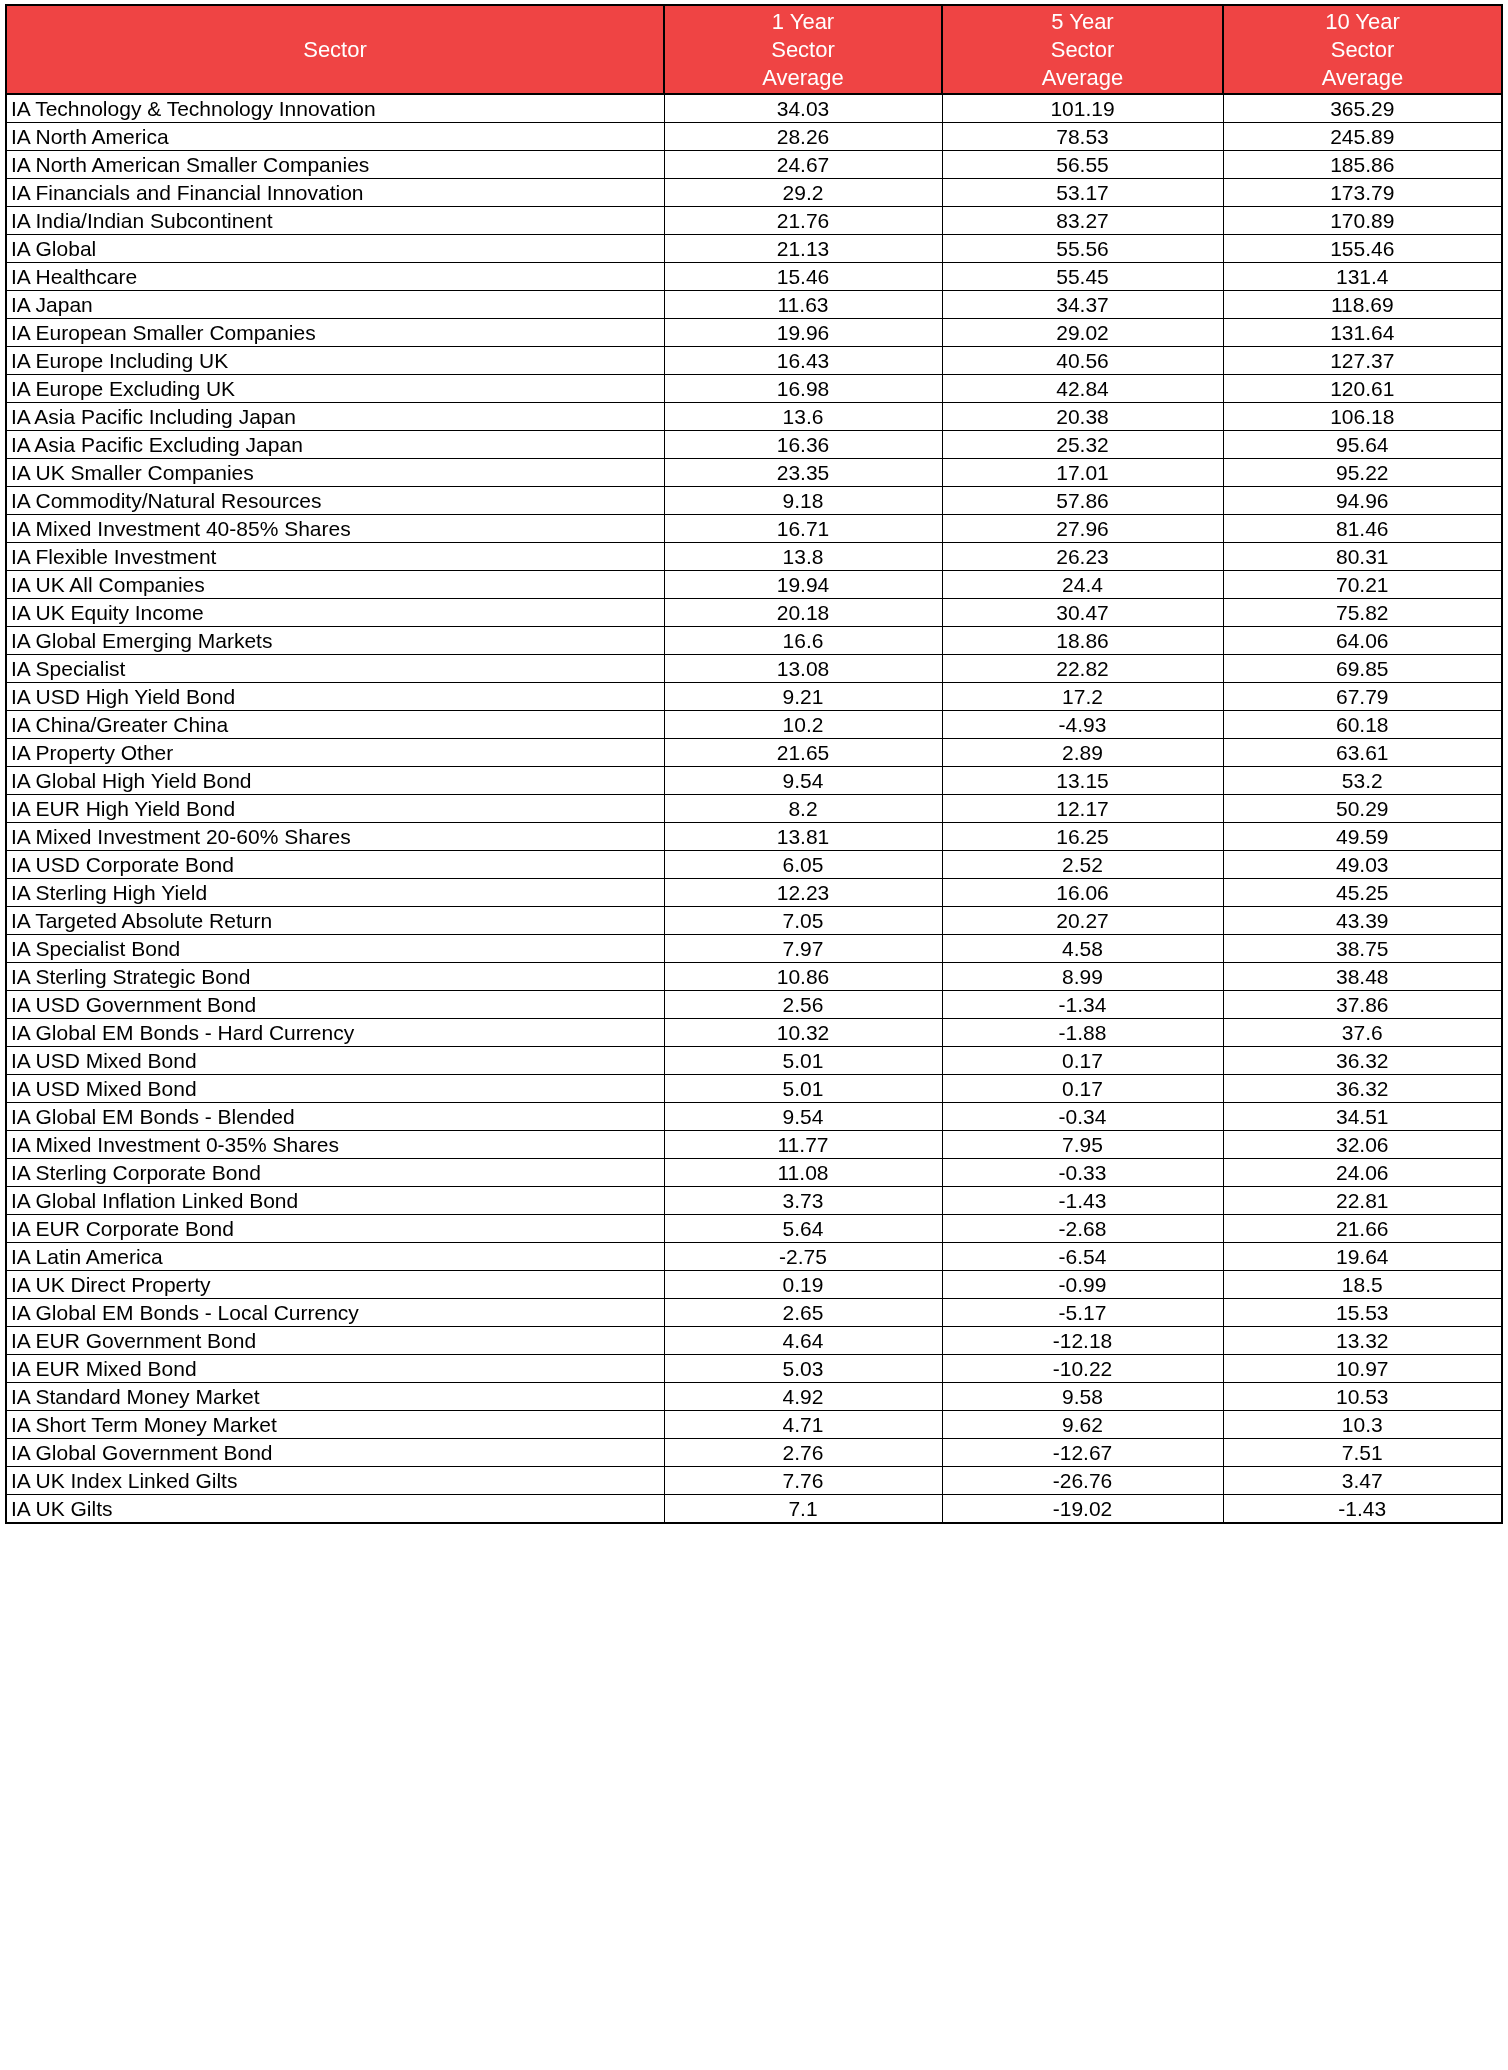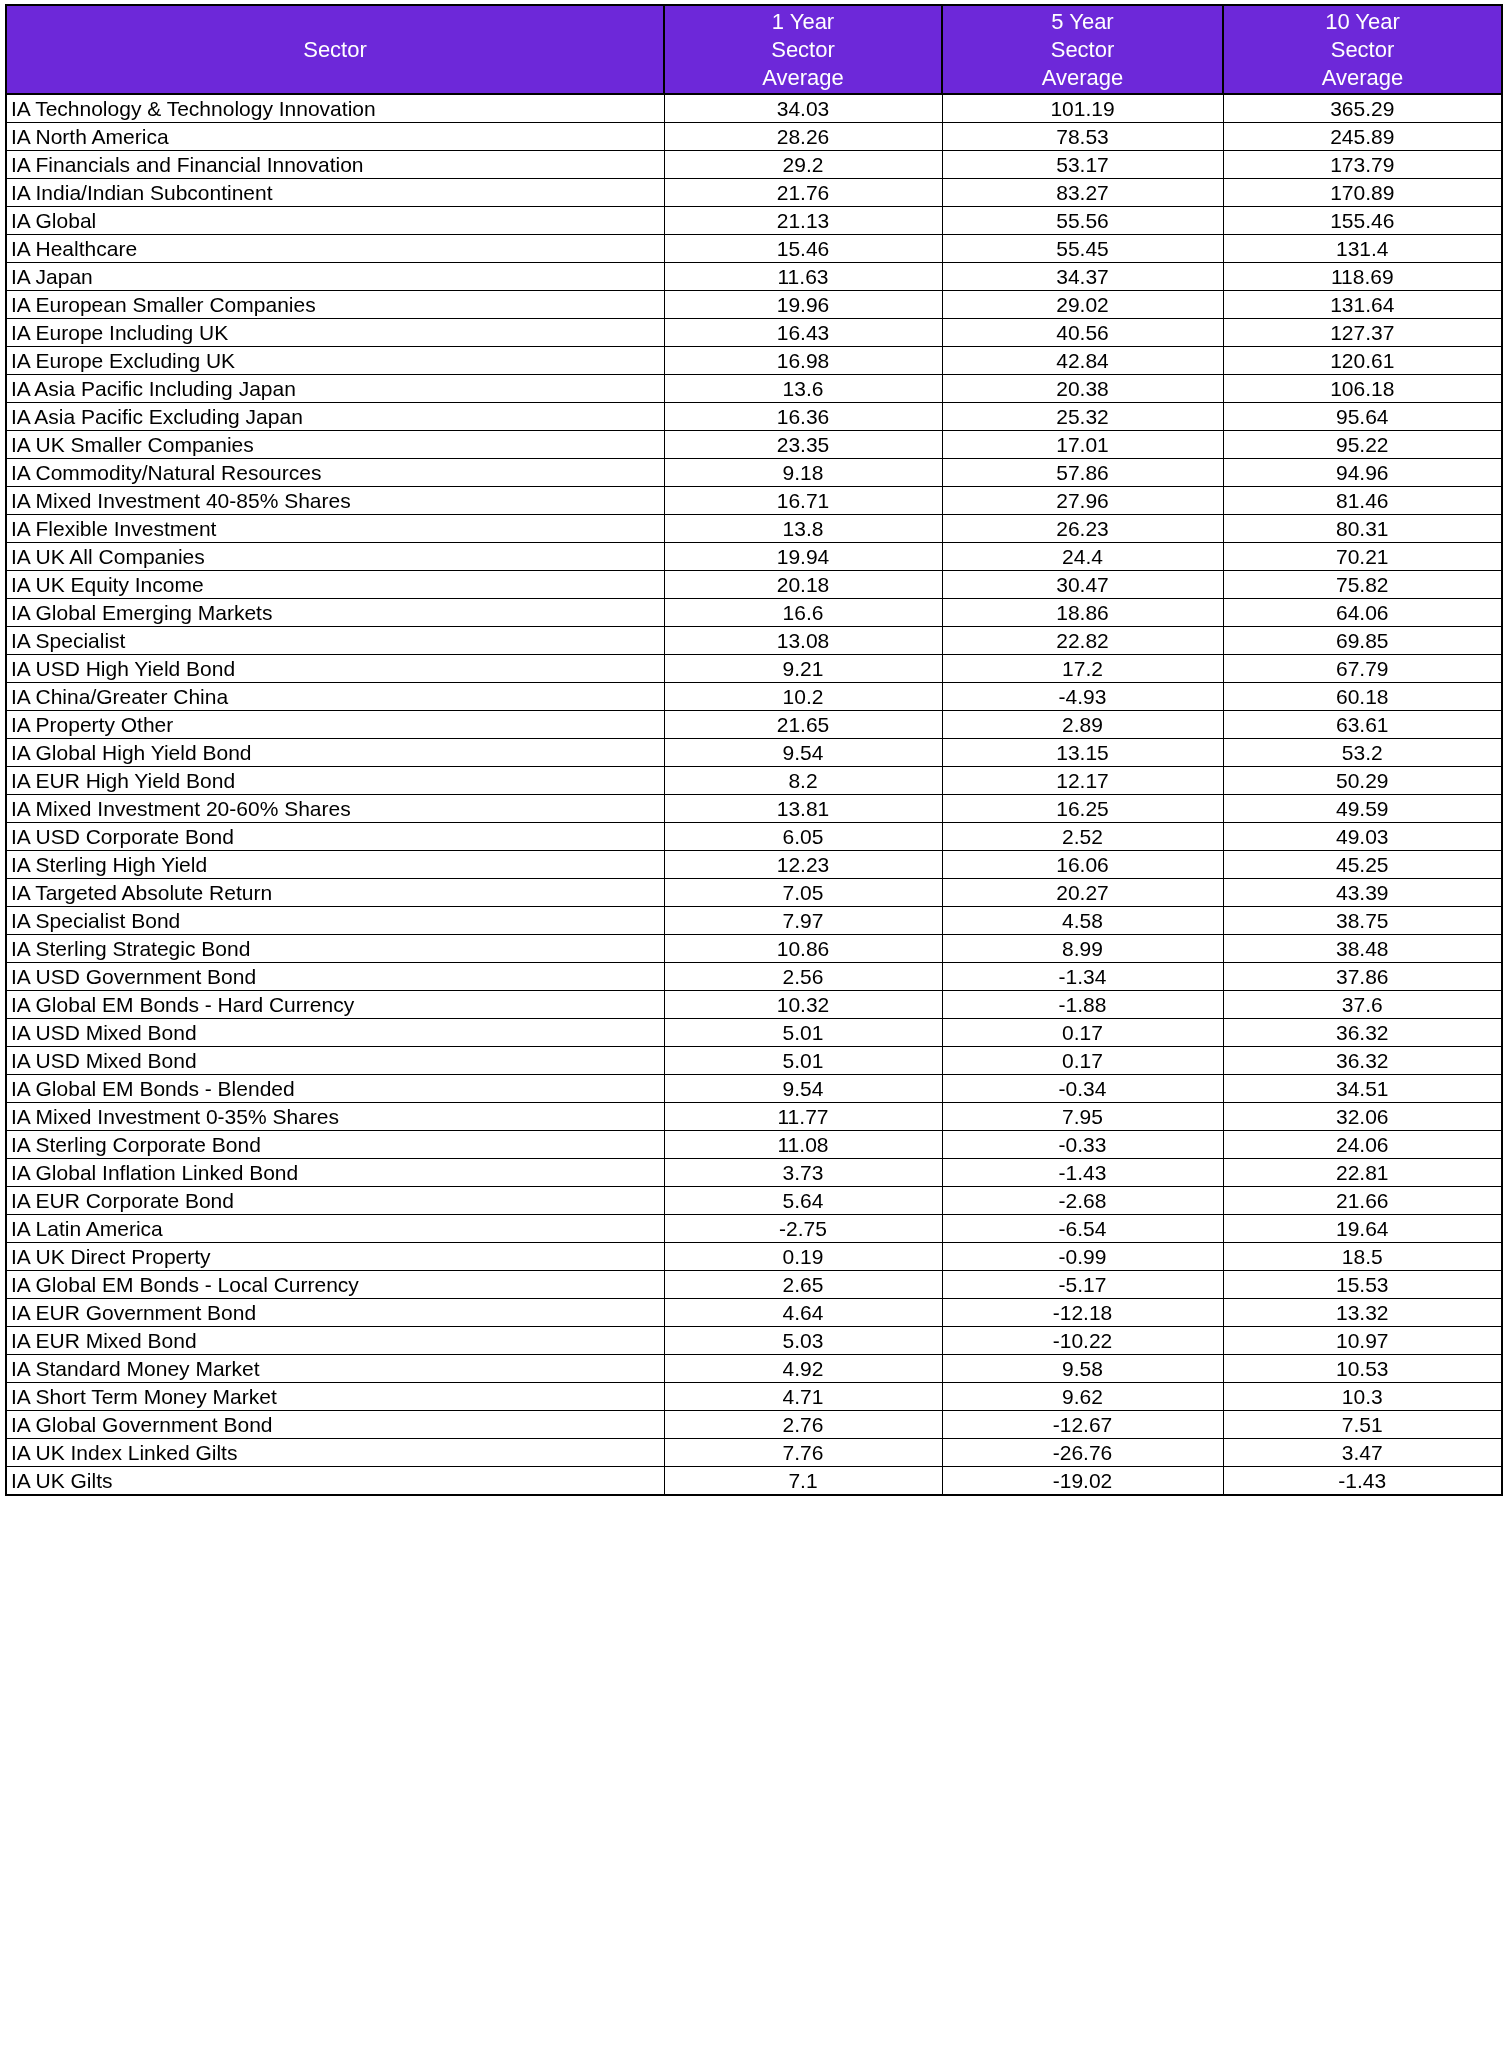--- a/index.html
+++ b/index.html
@@ -26,21 +26,21 @@
     table-layout: fixed;
     width: 1496px;
     border: 2px solid #000000;
   }
   table.perf-table col.c-sector  { width: 658px; }
   table.perf-table col.c-y1      { width: 278px; }
   table.perf-table col.c-y5      { width: 281px; }
   table.perf-table col.c-y10     { width: 279px; }
 
   thead th {
-    background: #6d28d9;
+    background: #ef4444;
     color: #ffffff;
     border: 2px solid #000000;
     font-weight: normal;
     font-size: 22px;
     line-height: 28px;
     padding: 0;
     height: 87px;
     vertical-align: middle;
     text-align: center;
   }
@@ -110,20 +110,26 @@
           <td class="num-cell">101.19</td>
           <td class="num-cell">365.29</td>
         </tr>
         <tr>
           <td class="sector-cell">IA North America</td>
           <td class="num-cell">28.26</td>
           <td class="num-cell">78.53</td>
           <td class="num-cell">245.89</td>
         </tr>
         <tr>
+          <td class="sector-cell">IA North American Smaller Companies</td>
+          <td class="num-cell">24.67</td>
+          <td class="num-cell">56.55</td>
+          <td class="num-cell">185.86</td>
+        </tr>
+        <tr>
           <td class="sector-cell">IA Financials and Financial Innovation</td>
           <td class="num-cell">29.2</td>
           <td class="num-cell">53.17</td>
           <td class="num-cell">173.79</td>
         </tr>
         <tr>
           <td class="sector-cell">IA India/Indian Subcontinent</td>
           <td class="num-cell">21.76</td>
           <td class="num-cell">83.27</td>
           <td class="num-cell">170.89</td>

